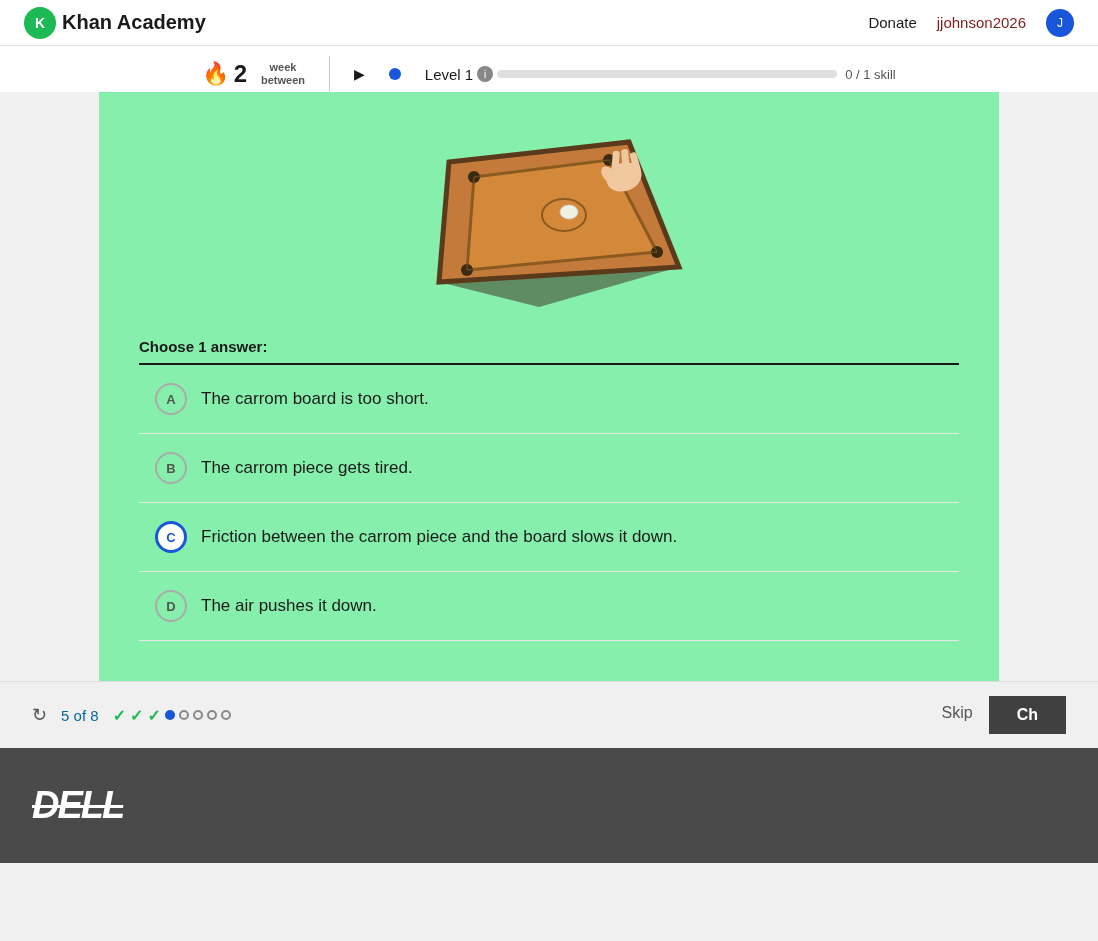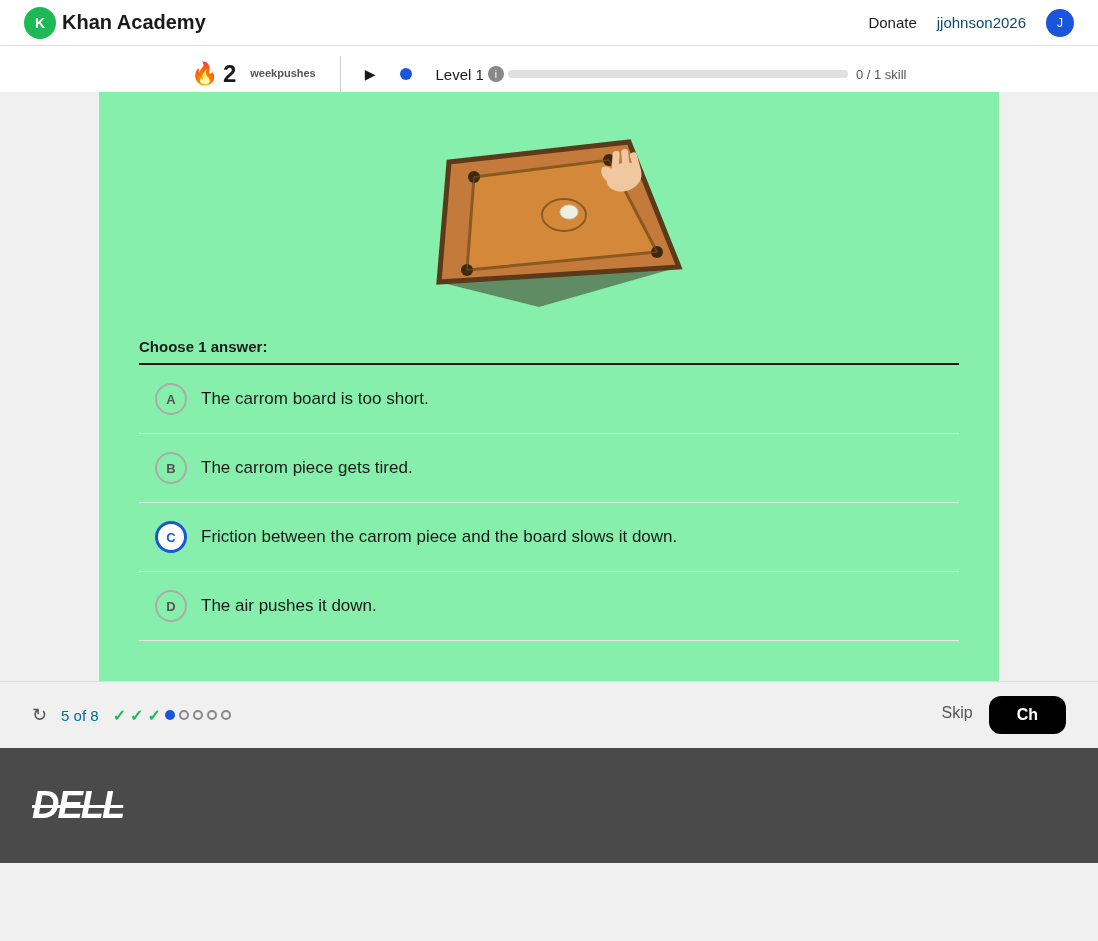--- a/index.html
+++ b/index.html
@@ -52,21 +52,21 @@
       gap: 20px;
     }
     .donate-link {
       color: #1a1a1a;
       font-size: 15px;
       text-decoration: none;
       cursor: pointer;
       margin-left: 35px;
     }
     .username {
-      color: #0c4a6e;
+      color: #7f1d1d;
       font-size: 15px;
     }
     .user-avatar {
       width: 28px;
       height: 28px;
       background: #1a56db;
       border-radius: 50%;
       display: inline-flex;
       align-items: center;
       justify-content: center;
@@ -299,24 +299,24 @@
     }
     .skip-btn {
       background: transparent;
       border: none;
       font-size: 16px;
       color: #555;
       cursor: pointer;
       padding: 8px 16px;
     }
     .check-btn {
-      background: #000000;
+      background: #404040;
       color: #fff;
       border: none;
-      border-radius: 12px;
+      border-radius: 0;
       font-size: 16px;
       font-weight: bold;
       padding: 10px 28px;
       cursor: pointer;
     }
 
     
     .dell-bar {
       background: #4a4a4a;
       display: flex;
@@ -346,23 +346,23 @@
     <a class="donate-link">Donate</a>
     <span class="username">jjohnson2026</span>
     <div class="user-avatar">J</div>
   </div>
 </nav>
 
 <div class="progress-bar-area">
   <div class="streak-badge">
     <span class="flame-icon">🔥</span>
     <span class="streak-num">2</span>
-    <div style="display:flex;flex-direction:row;margin-left:10px;text-align:center;">
+    <div style="display:flex;flex-direction:column;margin-left:10px;text-align:center;">
       <span class="streak-label">week</span>
-      <span class="streak-label">pushes</span>
+      <span class="streak-label">between</span>
     </div>
   </div>
   <div class="divider-v"></div>
   <span class="play-icon">▶</span>
   <div class="level-area">
     <div class="level-dot"></div>
   </div>
   <div class="level-bar-wrapper">
     <div class="level-label">
       <span>Level 1</span>

